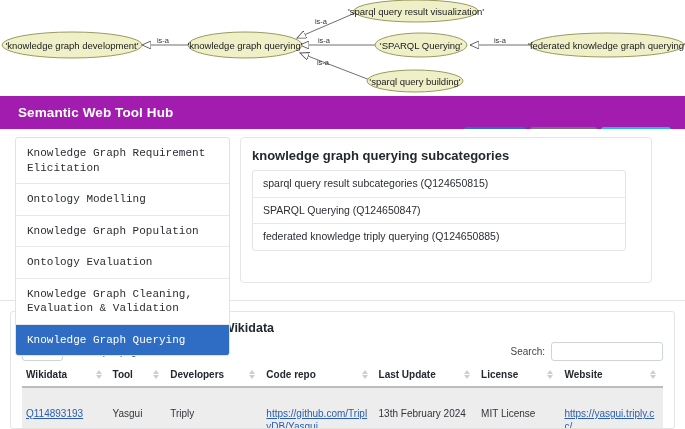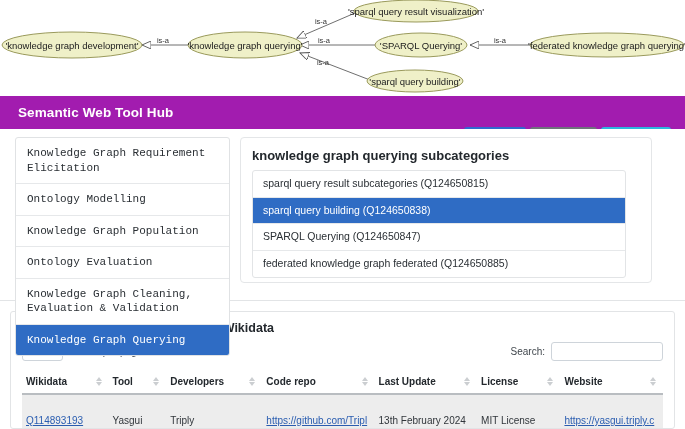--- a/index.html
+++ b/index.html
@@ -78,21 +78,21 @@
   .sub-item.active{background:#2f6cc4;color:#fff;}
 
   
   .tablecard{
     margin:10px 10px 0 10px;
     border:1px solid #e2e4e6;border-radius:3px;background:#fff;
     padding:9px 11px 0 11px;box-sizing:border-box;
     height:118px;overflow:hidden;
   }
   .tbl-title{font-size:12.5px;font-weight:bold;color:#23282d;margin-bottom:7px;}
-  .tbl-controls{display:flex;align-items:center;justify-content:space-between;margin-bottom:12px;}
+  .tbl-controls{display:flex;align-items:center;justify-content:space-between;margin-bottom:5px;}
   .len-wrap{display:flex;align-items:center;gap:7px;font-size:10px;color:#41474d;}
   select.len-sel{
     font-size:9.5px;padding:2px 4px;border:1px solid #ced4da;border-radius:3px;
     background:#fff;color:#41474d;font-family:"Liberation Sans", sans-serif;
   }
   .search-wrap{display:flex;align-items:center;gap:6px;font-size:10px;color:#41474d;}
   input.search-in{
     width:102px;height:15px;border:1px solid #ced4da;border-radius:3px;
     font-size:10px;padding:1px 4px;font-family:"Liberation Sans", sans-serif;
   }
@@ -184,23 +184,22 @@
       <div class="side-item">Knowledge Graph Population</div>
       <div class="side-item">Ontology Evaluation</div>
       <div class="side-item">Knowledge Graph Cleaning, Evaluation &amp; Validation</div>
       <div class="side-item active">Knowledge Graph Querying</div>
     </div>
 
     <div class="subcard">
       <h2>knowledge graph querying subcategories</h2>
       <div class="sublist">
         <div class="sub-item">sparql query result subcategories (Q124650815)</div>
-        <div class="sub-item active">sparql query building (Q124650838)</div>
         <div class="sub-item">SPARQL Querying (Q124650847)</div>
-        <div class="sub-item">federated knowledge graph federated (Q124650885)</div>
+        <div class="sub-item">federated knowledge triply querying (Q124650885)</div>
       </div>
     </div>
   </div>
 </div>
 
 <div class="tablecard">
   <div class="tbl-title">19 sparql query building found in Wikidata</div>
 
   <div class="tbl-controls">
     <div class="len-wrap">

